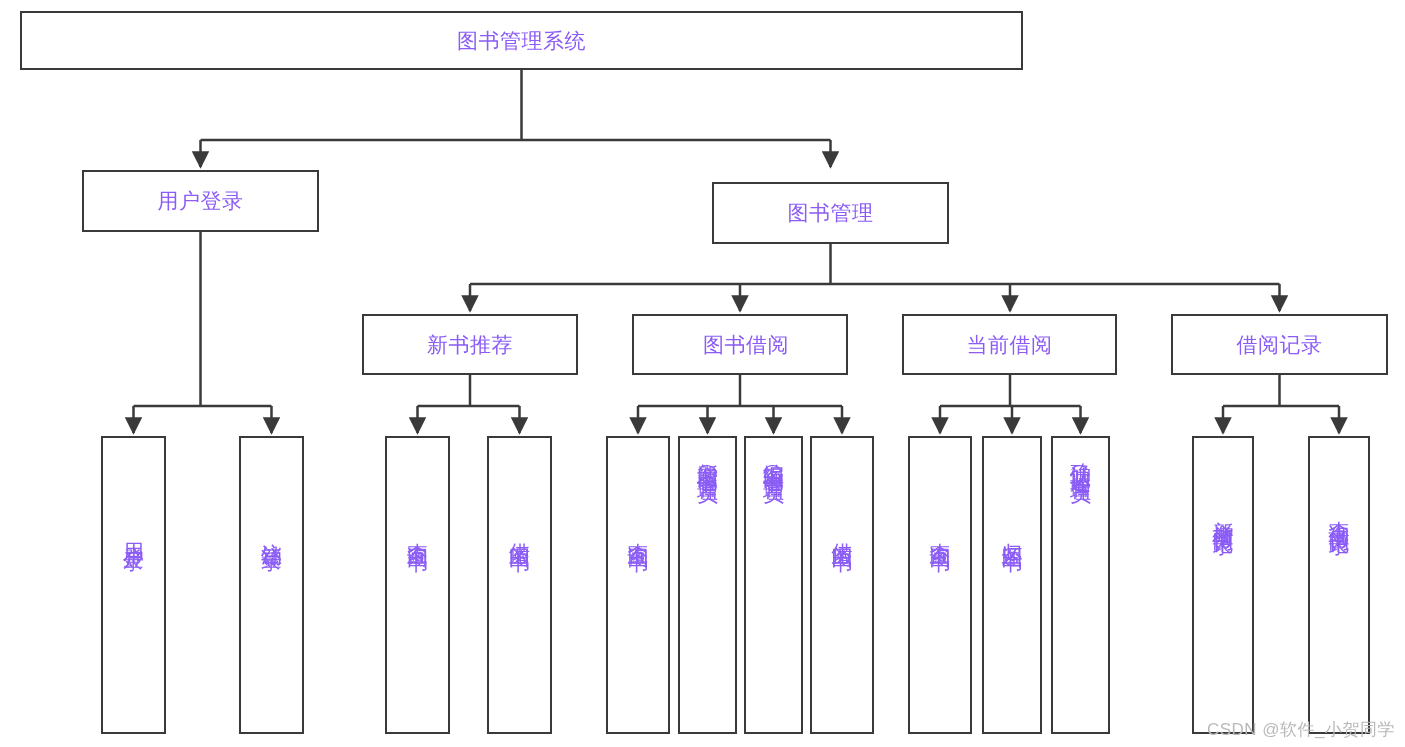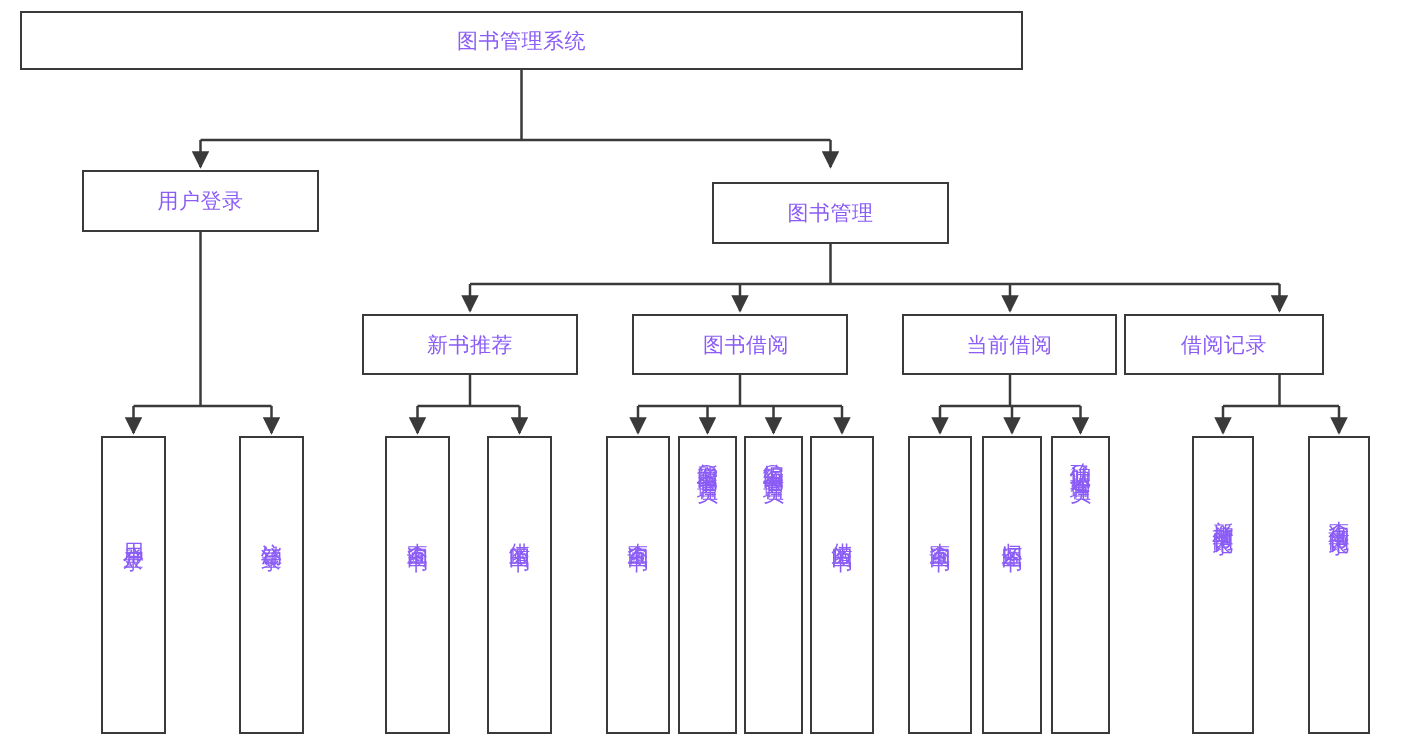--- a/index.html
+++ b/index.html
@@ -132,21 +132,21 @@
       </div>
       <div class="node node-h" style="left: 362px; top: 314px; width: 216px; height: 61px;">
         <span class="label">新书推荐</span>
       </div>
       <div class="node node-h" style="left: 632px; top: 314px; width: 216px; height: 61px; padding-left: 12px;">
         <span class="label">图书借阅</span>
       </div>
       <div class="node node-h" style="left: 902px; top: 314px; width: 215px; height: 61px; text-align: center;">
         <span class="label">当前借阅</span>
       </div>
-      <div class="node node-h" style="left: 1124px; top: 314px; width: 200px; height: 61px;">
+      <div class="node node-h" style="left: 1171px; top: 314px; width: 217px; height: 61px;">
         <span class="label">借阅记录</span>
       </div>
       <div class="node node-v mid" style="left: 101px; top: 436px; width: 65px; height: 298px;">
         <span class="label">用户登录</span>
       </div>
       <div class="node node-v mid" style="left: 239px; top: 436px; width: 65px; height: 298px;">
         <span class="label">注销登录</span>
       </div>
       <div class="node node-v mid" style="left: 385px; top: 436px; width: 65px; height: 298px;">
         <span class="label">查询图书</span>
@@ -176,13 +176,14 @@
         <span class="label">确认归还（管理员）</span>
       </div>
       <div class="node node-v mid2" style="left: 1192px; top: 436px; width: 62px; height: 298px;">
         <span class="label">新增借阅记录</span>
       </div>
       <div class="node node-v mid2" style="left: 1308px; top: 436px; width: 62px; height: 298px;">
         <span class="label">查询借阅记录</span>
       </div>
     </div>
 
+  <div class="watermark">CSDN @软件_小贺同学</div>
 </div>
 
 </body></html>

